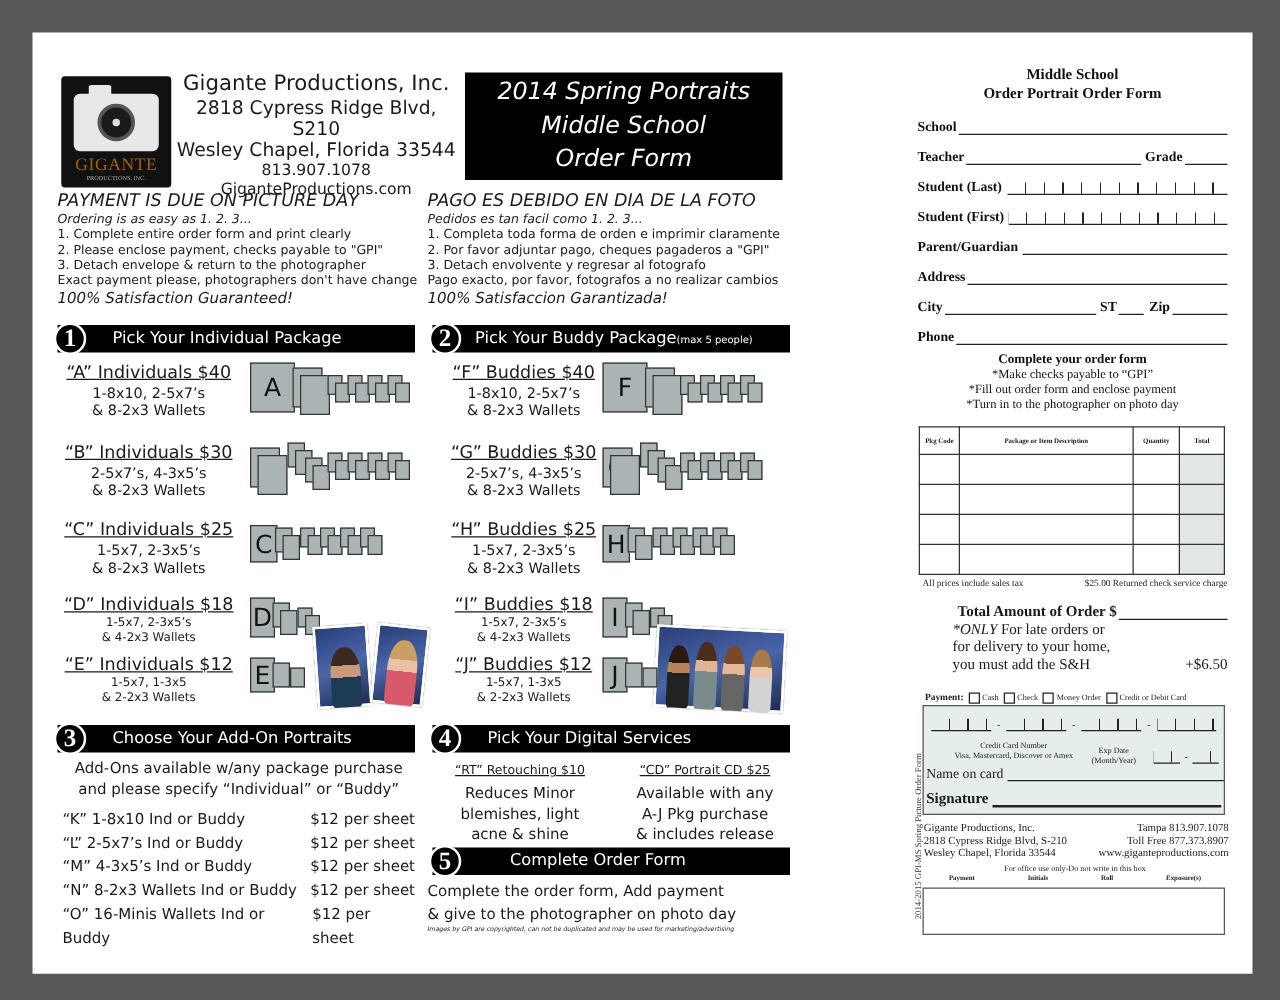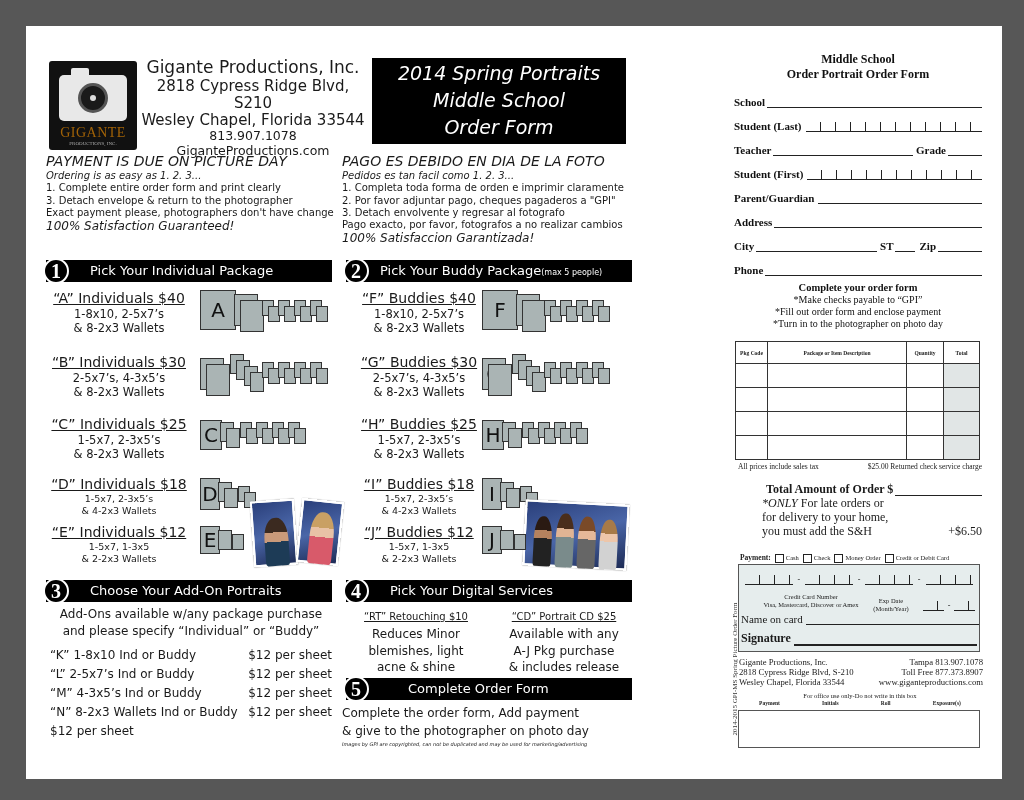--- a/index.html
+++ b/index.html
@@ -93,20 +93,21 @@
   <div class="abs titlebox">
     <div>2014 Spring Portraits</div>
     <div>Middle School</div>
     <div>Order Form</div>
   </div>
 
   <div class="abs pay" style="left:20px;top:126px;width:310px">
     <div class="h">PAYMENT IS DUE ON PICTURE DAY</div>
     <div class="i">Ordering is as easy as 1. 2. 3...</div>
     <div>1. Complete entire order form and print clearly</div>
+    <div>2. Please enclose payment, checks payable to "GPI"</div>
     <div>3. Detach envelope &amp; return to the photographer</div>
     <div>Exact payment please, photographers don't have change</div>
     <div class="g">100%  Satisfaction Guaranteed!</div>
   </div>
 
   <div class="abs pay" style="left:316px;top:126px;width:320px">
     <div class="h">PAGO ES DEBIDO EN DIA DE LA FOTO</div>
     <div class="i">Pedidos es tan facil como 1. 2. 3...</div>
     <div>1. Completa toda forma de orden e imprimir claramente</div>
     <div>2. Por favor adjuntar pago, cheques pagaderos a "GPI"</div>
@@ -324,20 +325,21 @@
       </div>
     <div class="row">
         <span>“M”  4-3x5’s Ind or Buddy</span>
         <span>$12 per sheet</span>
       </div>
     <div class="row">
         <span>“N” 8-2x3 Wallets Ind or Buddy</span>
         <span>$12 per sheet</span>
       </div>
     <div class="row">
+        <span>“O” 16-Minis Wallets Ind or Buddy</span>
         <span>$12 per sheet</span>
       </div>
   </div>
 
   <div class="abs bar" style="left:320px;top:554px;width:286px">
     <div class="num">4</div>
     <div class="lbl">Pick Your Digital Services</div>
   </div>
   <div class="abs dig" style="left:320px;top:582px;width:140px;text-align:center">
     <div class="t">“RT” Retouching $10</div>
@@ -365,28 +367,28 @@
   <div class="abs rf" style="left:708px;top:26px;width:248px">
     <div class="title">Middle School</div>
     <div class="title">Order Portrait Order Form</div>
 
     <div style="margin-top:12px">
       <div class="fld">
           <span>School</span>
           <span class="ln"></span>
         </div>
       <div class="fld" style="margin-top:10px">
-          <span>Student (Last)</span>
-          <span class="ticks"></span>
-        </div>
-      <div class="fld" style="margin-top:10px">
           <span>Teacher</span>
           <span class="ln"></span>
           <span style="margin-left:3px">Grade</span>
           <span class="ln" style="flex:0 0 34px"></span>
+        </div>
+      <div class="fld" style="margin-top:10px">
+          <span>Student (Last)</span>
+          <span class="ticks"></span>
         </div>
       <div class="fld" style="margin-top:10px">
           <span>Student (First)</span>
           <span class="ticks"></span>
         </div>
       <div class="fld" style="margin-top:10px">
           <span>Parent/Guardian</span>
           <span class="ln" style="margin-left:4px"></span>
         </div>
       <div class="fld" style="margin-top:10px">

